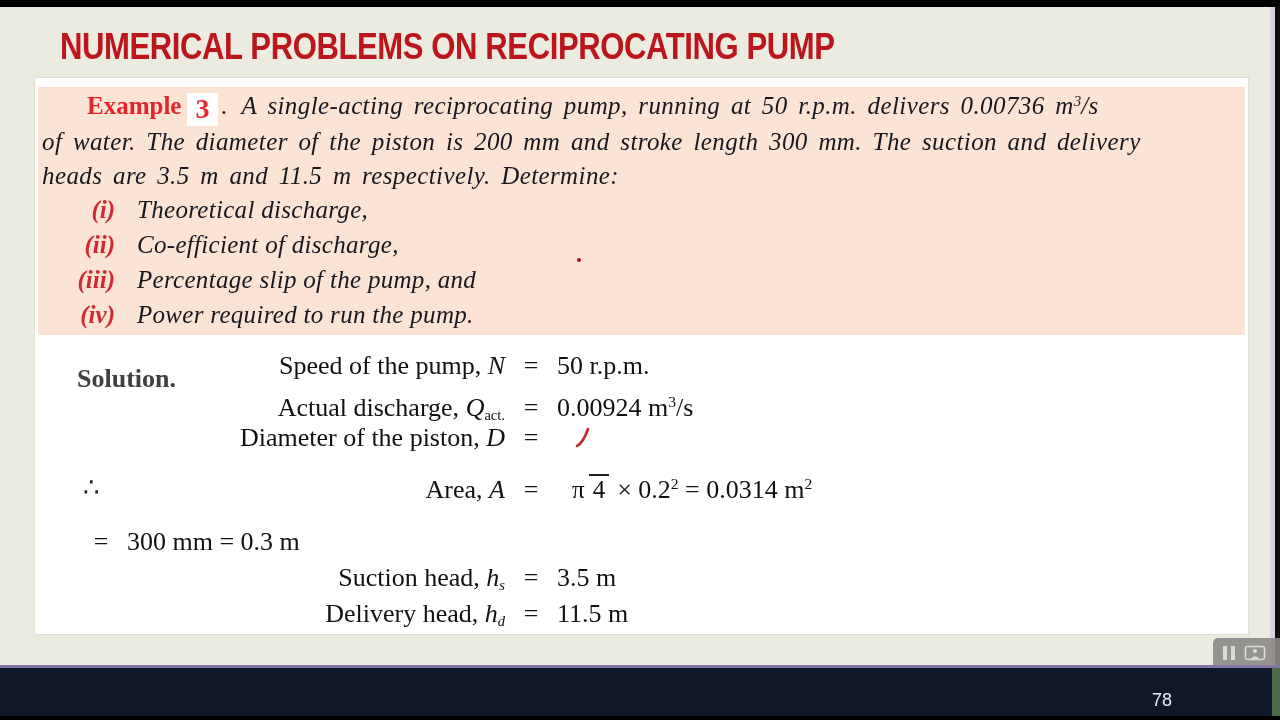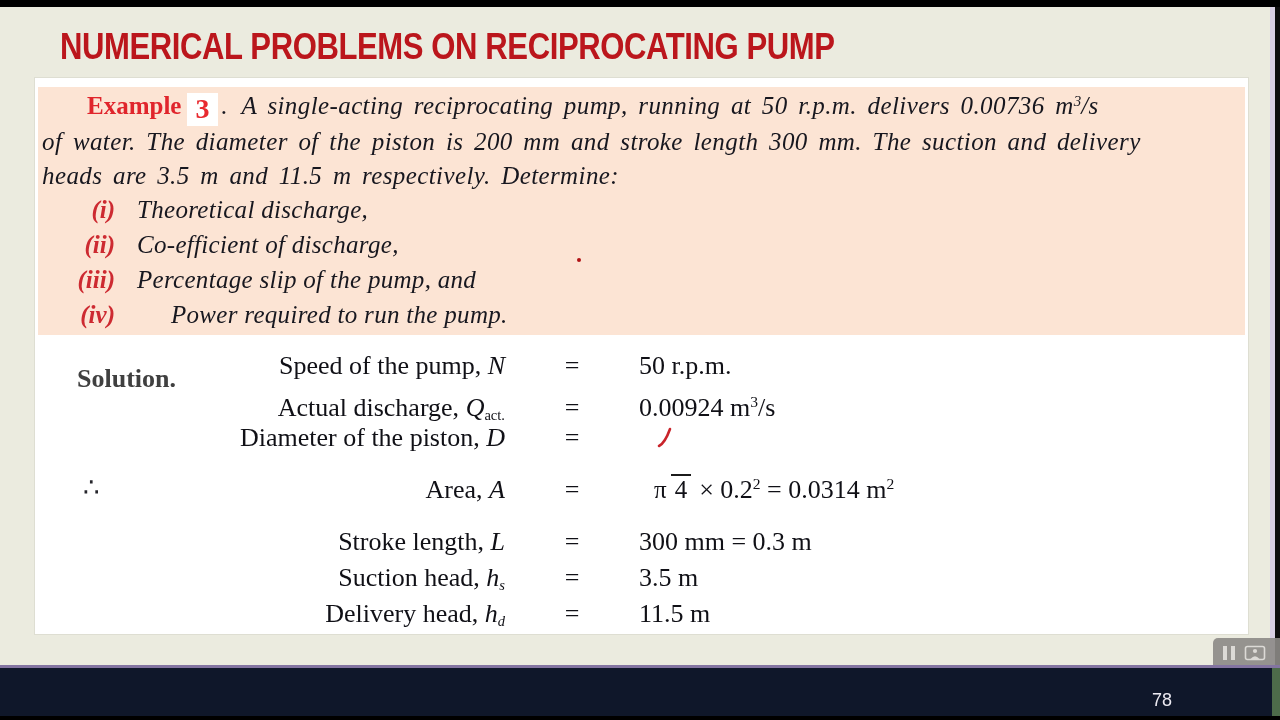--- a/index.html
+++ b/index.html
@@ -34,21 +34,21 @@
     font-size:28px; line-height:30px; padding:1px 8px 2px 8px; margin:0 3px 0 6px; vertical-align:-4px;
   }
   .example-period { font-style:normal; margin-right:14px; }
   .p-item-num { position:absolute; left:25px; width:52px; text-align:right; font-style:italic; font-weight:700; font-size:25px; color:#cd2a31; white-space:nowrap; }
   .p-item-text { position:absolute; left:99px; font-style:italic; font-size:25px; letter-spacing:0.3px; white-space:nowrap; }
   .sup { font-size:0.6em; vertical-align:0.55em; letter-spacing:0; }
   .stray-dot { position:absolute; left:539px; top:171px; width:4px; height:4px; border-radius:50%; background:#b01215; }
 
   
   .solution { position:absolute; left:75px; top:348px; width:860px; font-size:26px; color:#101016; }
-  .sol-row { display:flex; align-items:baseline; height:36px; line-height:36px; white-space:nowrap;gap:41px; }
+  .sol-row { display:flex; align-items:baseline; height:36px; line-height:36px; white-space:nowrap; }
   .sol-row.tall { height:68px; align-items:center; line-height:normal; }
   .sol-label { width:430px; text-align:right; }
   .sol-eq { width:52px; text-align:center; }
   .sol-value { flex:1; text-align:left; }
   .sol-row.tall .sol-value { display:flex; align-items:center;margin-left:9px; }
   .mvar { font-style:italic; }
   .msub { font-size:0.56em; vertical-align:-0.28em; letter-spacing:0; }
   .msub.it { font-style:italic; }
   .solution-heading { position:absolute; left:2px; top:16px; font-weight:700; color:#404040; }
   .therefore-sym { position:absolute; left:8px; top:124px; font-size:26px; color:#26262c; }
@@ -91,21 +91,21 @@
     <div class="p-line p-line2">of water. The diameter of the piston is 200 mm and stroke length 300 mm. The suction and delivery</div>
     <div class="p-line p-line3">heads are 3.5 m and 11.5 m respectively. Determine:</div>
 
     <div class="p-item-num" style="top:109px;">(i)</div>
     <div class="p-item-text" style="top:109px;">Theoretical discharge,</div>
     <div class="p-item-num" style="top:144px;">(ii)</div>
     <div class="p-item-text" style="top:144px;">Co-efficient of discharge,</div>
     <div class="p-item-num" style="top:179px;">(iii)</div>
     <div class="p-item-text" style="top:179px;">Percentage slip of the pump, and</div>
     <div class="p-item-num" style="top:214px;">(iv)</div>
-    <div class="p-item-text" style="top:214px;margin-left:34px;">Power required to run the pump.</div>
+    <div class="p-item-text" style="top:214px;">Power required to run the pump.</div>
 
     <span class="stray-dot"></span>
   </div>
 
   <div class="solution" style="position:absolute; left:40px; top:270px;">
     <span class="solution-heading">Solution.</span>
     <span class="therefore-sym">∴</span>
 
     <div class="sol-row">
       <span class="sol-label"><span>Speed of the pump, </span><span class="mvar">N</span></span>
@@ -130,21 +130,20 @@
     <div class="sol-row tall">
       <span class="sol-label"><span>Area, </span><span class="mvar">A</span></span>
       <span class="sol-eq">=</span>
       <span class="sol-value">
         <span class="frac"><span class="num">π</span><span class="den">4</span></span>
         <span><span>× 0.2</span><span class="sup">2</span><span> = 0.0314 m</span><span class="sup">2</span></span>
       </span>
     </div>
 
     <div class="sol-row">
-      <span class="sol-label"><span>Stroke length, </span><span class="mvar">L</span></span>
       <span class="sol-eq">=</span>
       <span class="sol-value">300 mm = 0.3 m</span>
     </div>
 
     <div class="sol-row">
       <span class="sol-label"><span>Suction head, </span><span class="mvar">h</span><span class="msub it">s</span></span>
       <span class="sol-eq">=</span>
       <span class="sol-value">3.5 m</span>
     </div>
 

